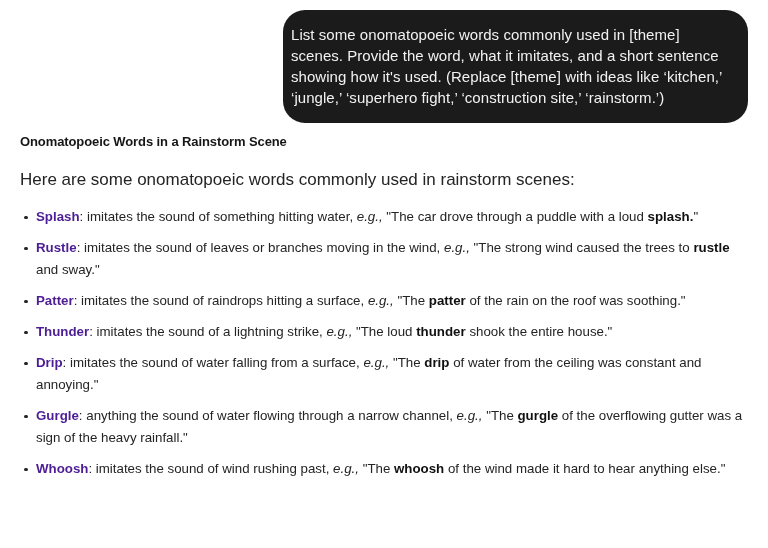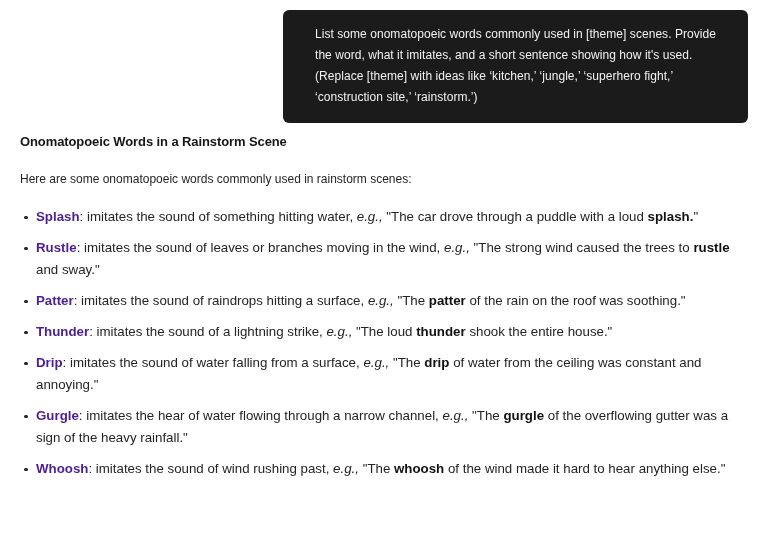--- a/index.html
+++ b/index.html
@@ -26,42 +26,42 @@
 
   
   .prompt-row {
     display: flex;
     justify-content: flex-end;
     padding: 10px 20px 0 0;
   }
   .prompt-bubble {
     background: #1b1b1b;
     color: #f2f2f2;
-    border-radius: 6px;
-    padding: 14px 20px 15px 32px;
+    border-radius: 22px;
+    padding: 14px 20px 15px 8px;
     width: 465px;
     box-sizing: border-box;
-    font-size: 12px;
+    font-size: 15px;
     line-height: 21px;
     letter-spacing: 0.05px;
   }
 
   
   .answer {
     padding: 0 14px 0 20px;
   }
   .answer-title {
     font-size: 13px;
     font-weight: bold;
     color: #161616;
     margin: 11px 0 0 0;
     letter-spacing: -0.1px;
   }
   .answer-intro {
-    font-size: 12px;
+    font-size: 17px;
     line-height: 21px;
     margin: 20px 0 0 0;
     color: #242424;
   }
 
   ul.word-list {
     list-style: none;
     margin: 16px 0 0 0;
     padding: 0;
   }
@@ -108,18 +108,18 @@
     <h1 class="answer-title">Onomatopoeic Words in a Rainstorm Scene</h1>
 
     <p class="answer-intro">Here are some onomatopoeic words commonly used in rainstorm scenes:</p>
 
     <ul class="word-list">
         <li><span class="term">Splash</span><span>: imitates the sound of something hitting water, </span><span class="eg">e.g.,</span><span> "The car drove through a puddle with a loud </span><span class="hl">splash.</span><span>"</span></li>
         <li><span class="term">Rustle</span><span>: imitates the sound of leaves or branches moving in the wind, </span><span class="eg">e.g.,</span><span> "The strong wind caused the trees to </span><span class="hl">rustle</span><span> and sway."</span></li>
         <li><span class="term">Patter</span><span>: imitates the sound of raindrops hitting a surface, </span><span class="eg">e.g.,</span><span> "The </span><span class="hl">patter</span><span> of the rain on the roof was soothing."</span></li>
         <li><span class="term">Thunder</span><span>: imitates the sound of a lightning strike, </span><span class="eg">e.g.,</span><span> "The loud </span><span class="hl">thunder</span><span> shook the entire house."</span></li>
         <li><span class="term">Drip</span><span>: imitates the sound of water falling from a surface, </span><span class="eg">e.g.,</span><span> "The </span><span class="hl">drip</span><span> of water from the ceiling was constant and annoying."</span></li>
-        <li><span class="term">Gurgle</span><span>: imitates the hear of water flowing through a narrow channel, </span><span class="eg">e.g.,</span><span> "The </span><span class="hl">gurgle</span><span> of the overflowing gutter was a sign of the heavy rainfall."</span></li>
+        <li><span class="term">Gurgle</span><span>: anything the sound of water flowing through a narrow channel, </span><span class="eg">e.g.,</span><span> "The </span><span class="hl">gurgle</span><span> of the overflowing gutter was a sign of the heavy rainfall."</span></li>
         <li><span class="term">Whoosh</span><span>: imitates the sound of wind rushing past, </span><span class="eg">e.g.,</span><span> "The </span><span class="hl">whoosh</span><span> of the wind made it hard to hear anything else."</span></li>
       </ul>
   </div>
 
 </div>
 
 </body></html>

